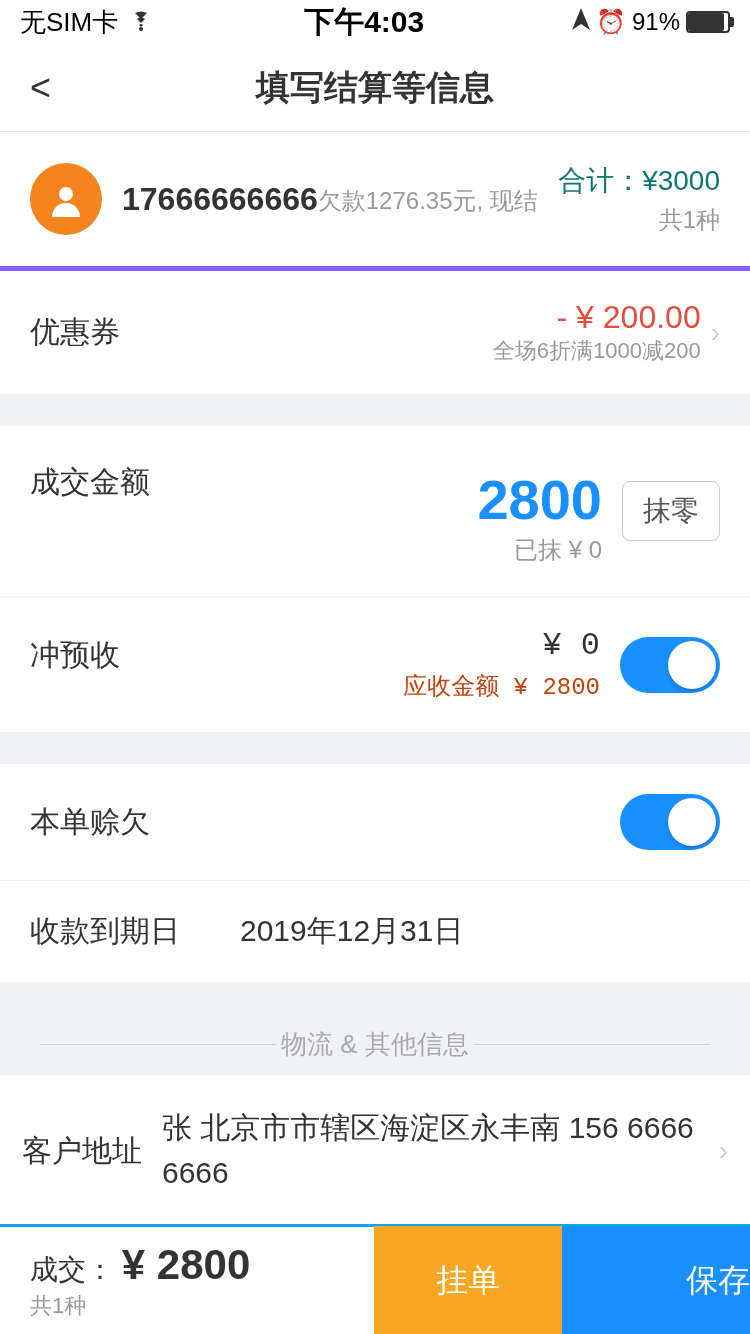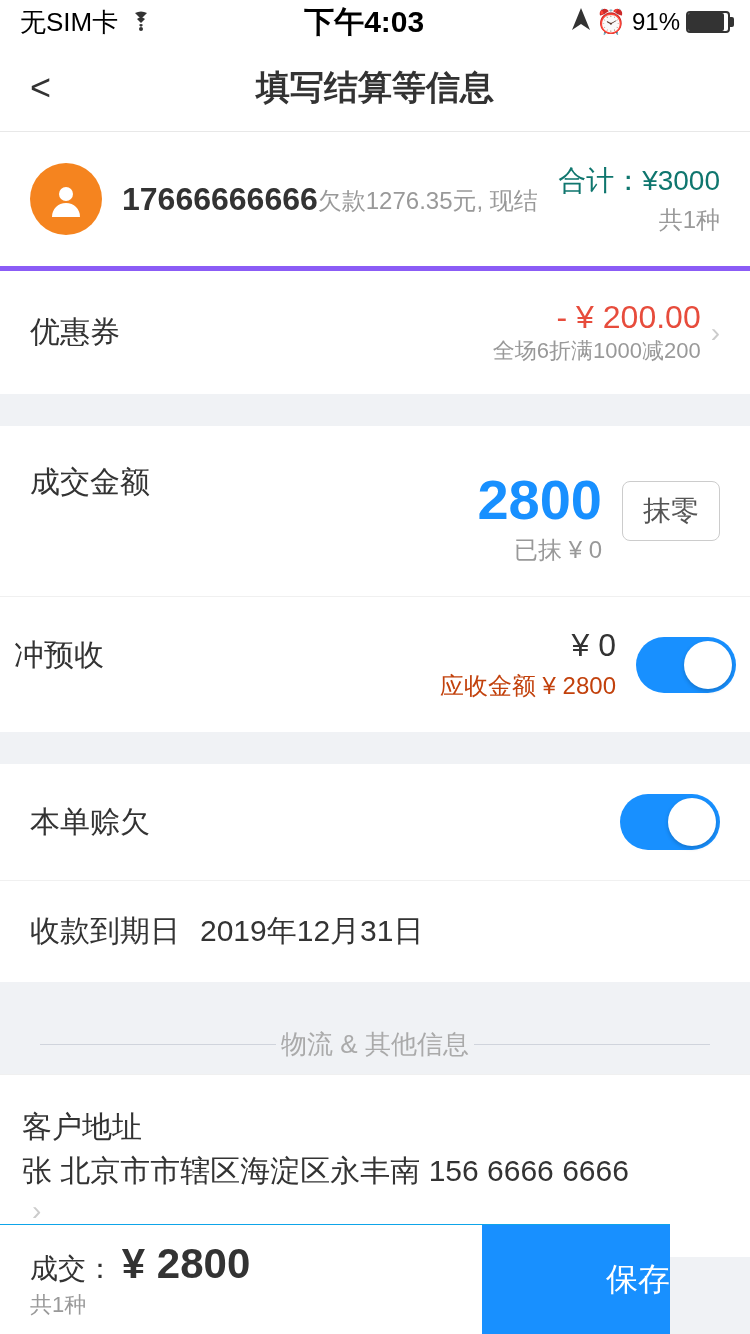--- a/index.html
+++ b/index.html
@@ -143,22 +143,23 @@
       background: #fff;
       cursor: pointer;
       white-space: nowrap;
     }
 
     
     .prepay-row {
       display: flex;
       align-items: flex-start;
       justify-content: space-between;
-      padding: 30px 14px;
-      background: #fff;
+      padding: 30px 30px;
+      background: #fff;
+      font-family: Liberation Mono, monospace;
     }
     .prepay-label { font-size: 30px; color: #333; padding-top: 8px; }
     .prepay-right { display: flex; align-items: center; gap: 20px; }
     .prepay-amount-area { text-align: right; }
     .prepay-amount { font-size: 32px; color: #333; font-weight: 500; }
     .prepay-sub { font-size: 24px; color: #c2410c; margin-top: 6px; }
 
     
     .toggle {
       width: 100px; height: 56px; border-radius: 28px;
@@ -182,20 +183,21 @@
     }
     .debit-label { font-size: 30px; color: #333; }
 
     
     .due-row {
       display: flex;
       align-items: center;
       padding: 30px 30px;
       background: #fff;
       border-top: 1px solid #f0f0f0;
+      gap: 40px;
     }
     .due-label { font-size: 30px; color: #333; margin-right: 20px; }
     .due-value { font-size: 30px; color: #333; }
 
     
     .section-divider {
       background: #f0f2f5;
       height: 60px;
       display: flex;
       align-items: center;
@@ -214,26 +216,25 @@
       background: #d0d4dc;
     }
     .divider-text {
       font-size: 26px;
       color: #aaa;
     }
 
     
     .address-row {
       display: flex;
-      align-items: flex-start;
+      align-items: center;
       justify-content: space-between;
       padding: 30px 22px;
       background: #fff;
       border-top: 1px solid #f0f0f0;
-      flex-direction: column;
     }
     .address-key {
       font-size: 30px;
       color: #333;
       white-space: nowrap;
       margin-right: 20px;
       padding-top: 2px;
       flex-shrink: 0;
     }
     .address-value {
@@ -247,26 +248,26 @@
       color: #ccc;
       margin-left: 10px;
       padding-top: 2px;
       flex-shrink: 0;
     }
 
     
     .bottom-bar {
       position: fixed;
       bottom: 0;
-      width: 670px;
+      width: 750px;
       height: 110px;
       background: #fff;
       display: flex;
       align-items: center;
-      border-top: 1px solid #0ea5e9;
+      border-top: 3px solid #0ea5e9;
     }
     .bottom-summary {
       flex: 1;
       padding: 0 30px;
     }
     .bottom-deal { font-size: 28px; color: #333; }
     .bottom-amount { font-size: 42px; font-weight: 600; color: #333; }
     .bottom-count { font-size: 22px; color: #999; margin-top: 2px; }
     .bottom-btn-hang {
       width: 188px;
@@ -428,16 +429,19 @@
 </div>
 
 <div class="bottom-bar">
   <div class="bottom-summary">
     <div>
       <span class="bottom-deal">成交：</span>
       <span class="bottom-amount">¥ 2800</span>
     </div>
     <div class="bottom-count">共1种</div>
   </div>
+  <div class="bottom-btn-hang">
+    <span>挂单</span>
+  </div>
   <div class="bottom-btn-save">
     <span>保存</span>
   </div>
 </div>
 
 </body></html>

